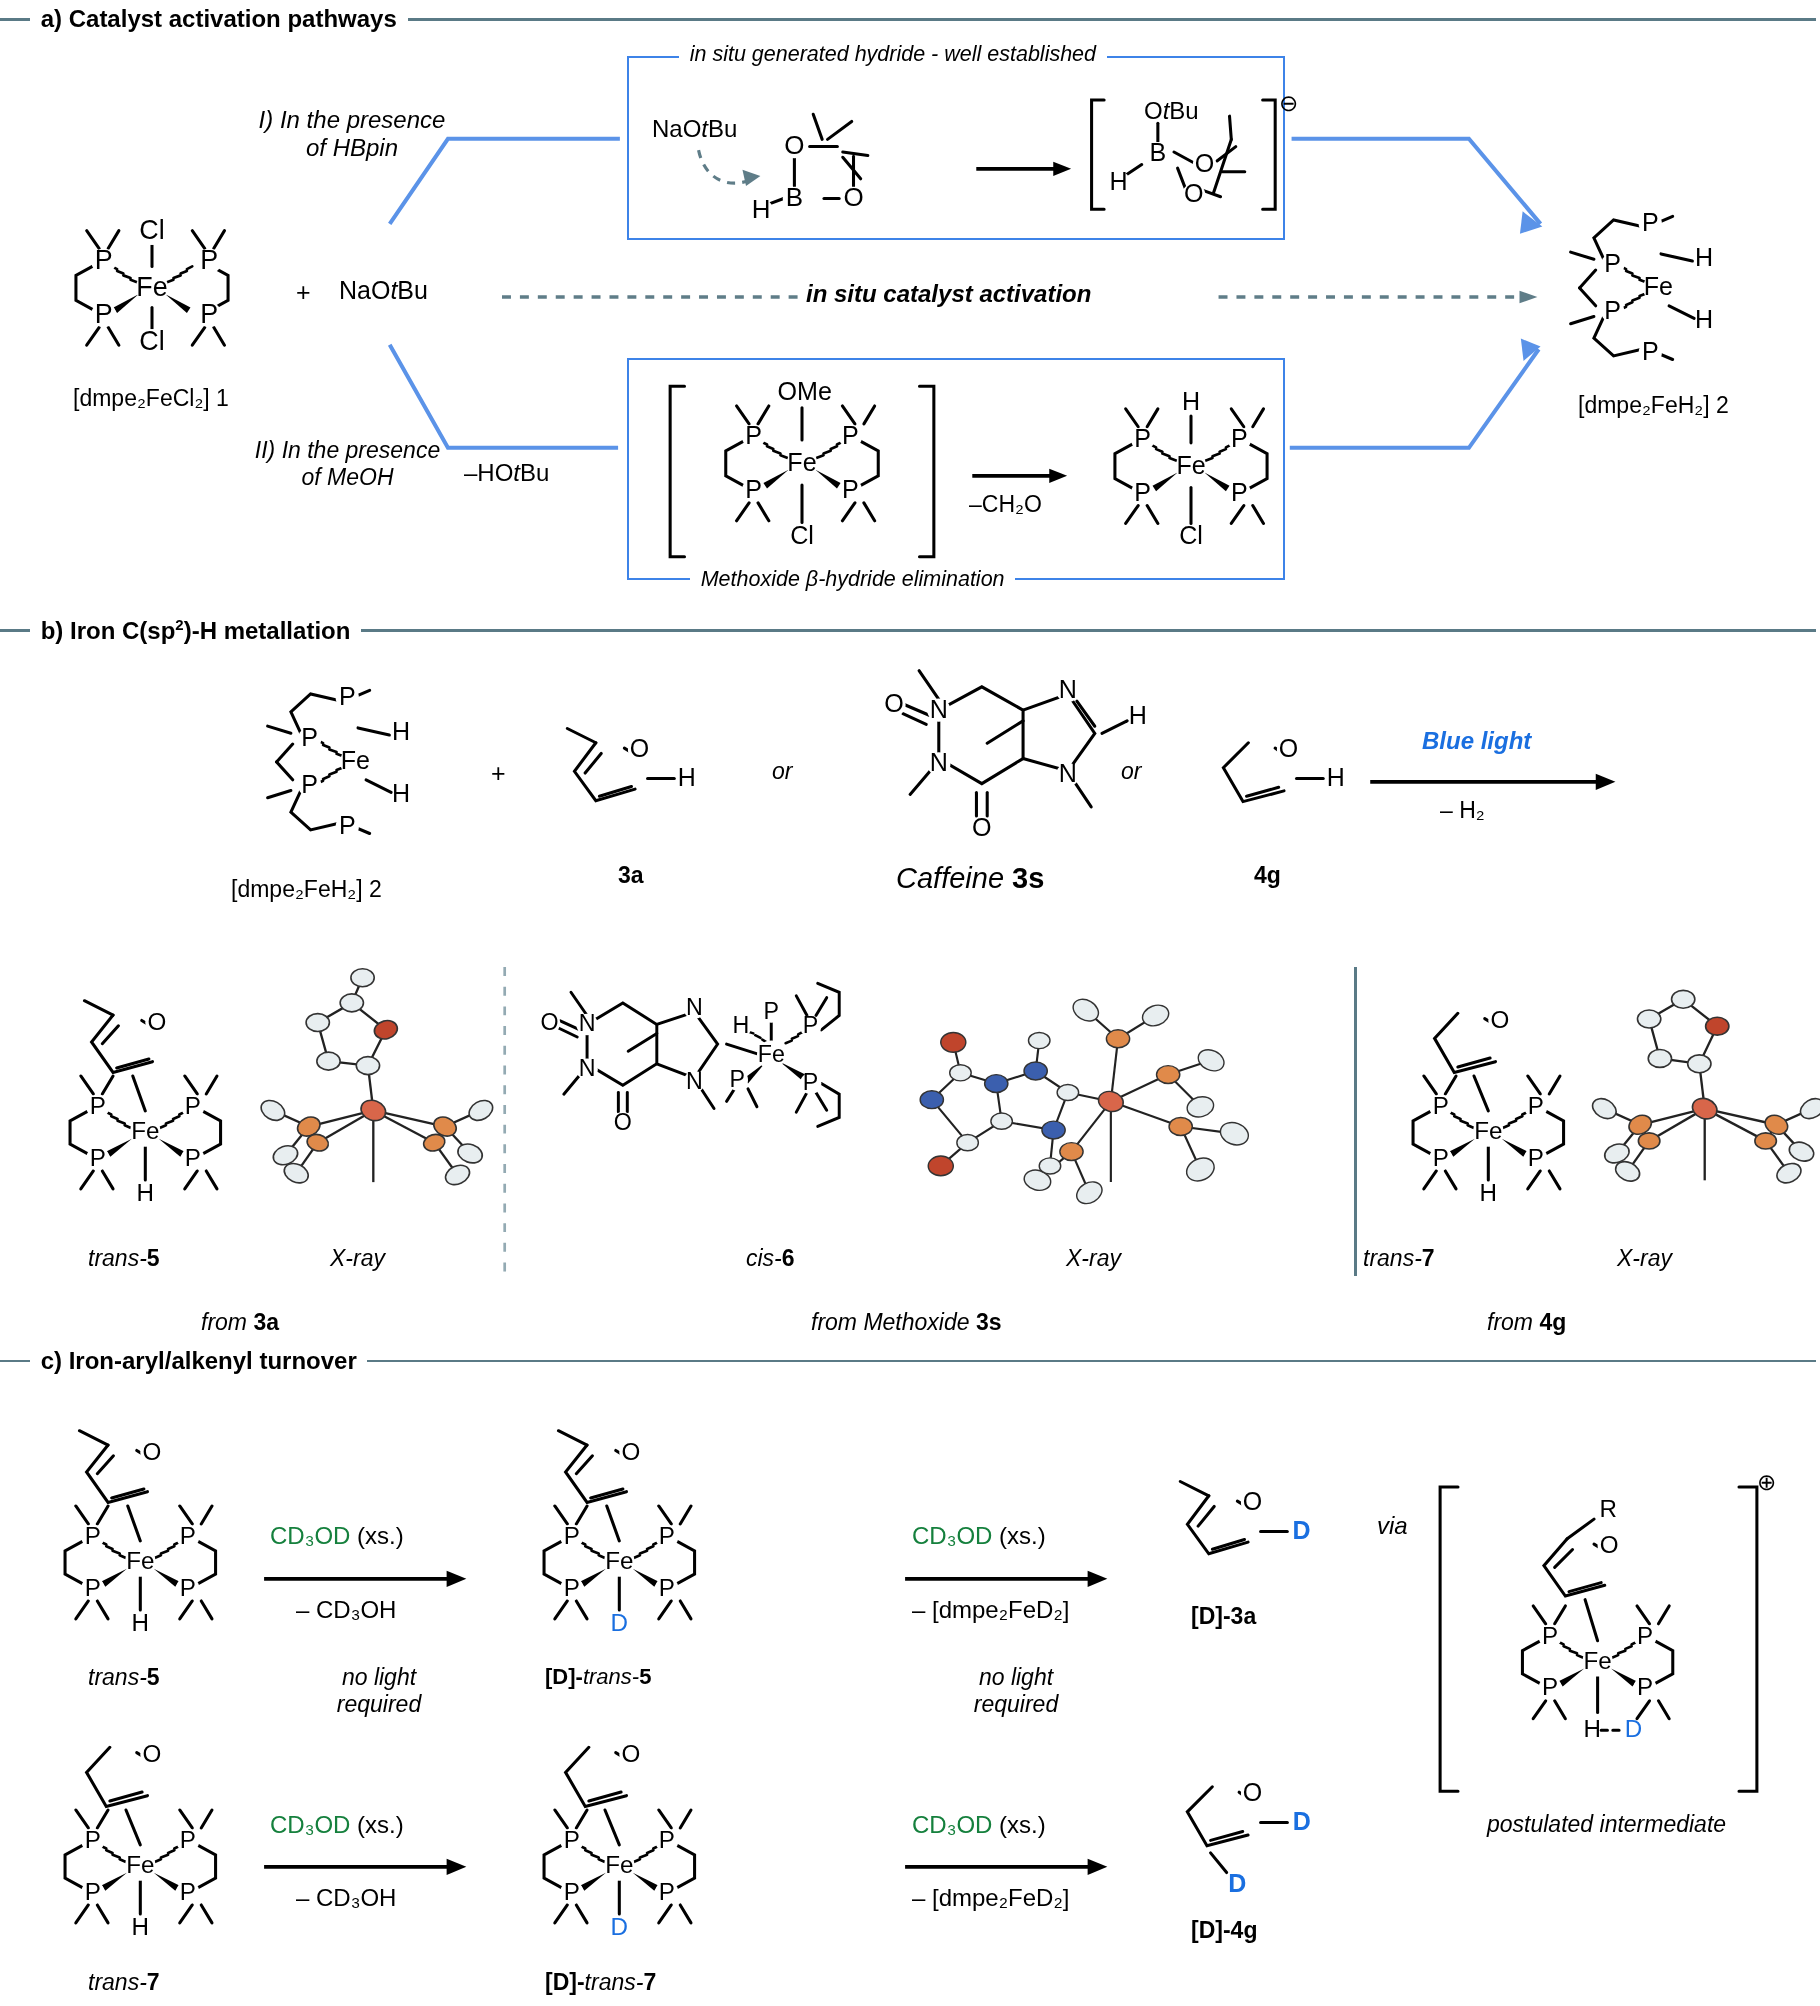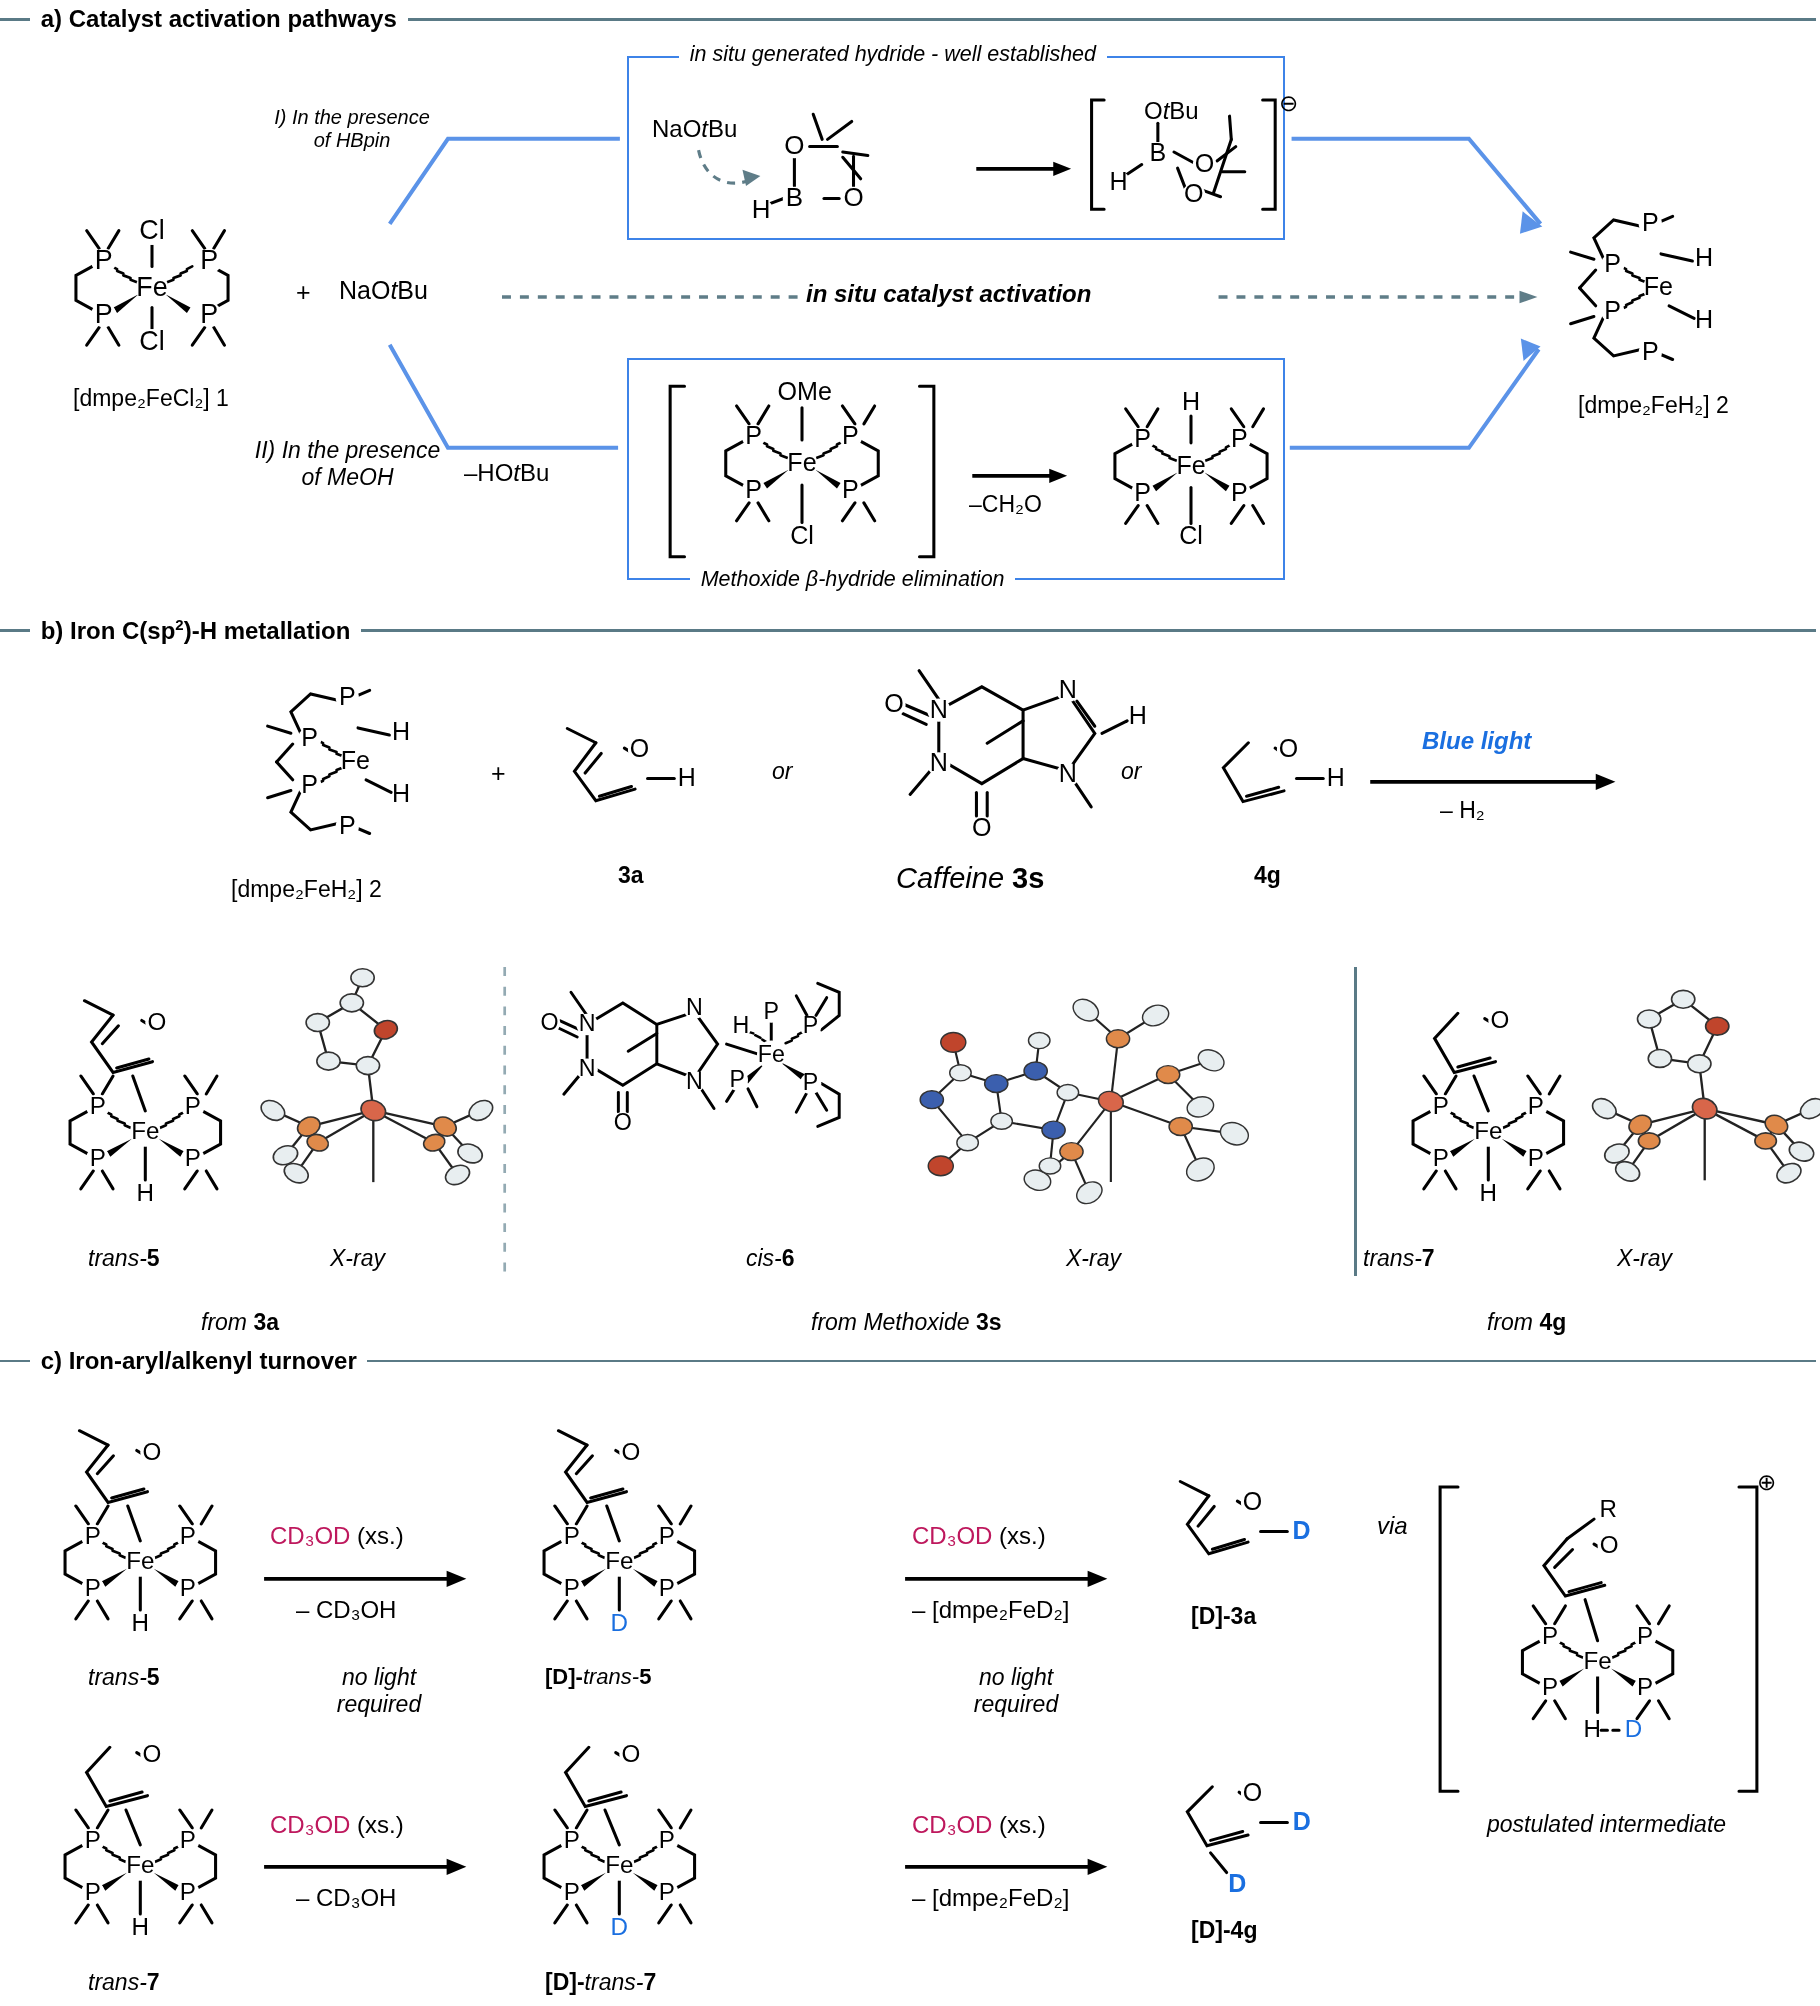--- a/index.html
+++ b/index.html
@@ -7,21 +7,21 @@
        font-family:"Liberation Sans",sans-serif;color:#000;}
   .sec-head{position:absolute;display:flex;align-items:center;gap:10.7px;width:100%;}
   .sec-head .rule-l{width:30px;height:2.7px;background:#5a7a86;flex:none;}
   .sec-head .rule-r{flex:1;height:2.7px;background:#5a7a86;margin-right:5.4px;}
   .sec-head .ttl{font-weight:bold;font-size:24px;white-space:nowrap;}
   .sec-head .ttl sup{font-size:15px;}
   .abs{position:absolute;}
   .lbl{position:absolute;font-size:22.4px;white-space:nowrap;}
   .it{font-style:italic;}
   .bd{font-weight:bold;}
-  .blue{color:#be185d;}
+  .blue{color:#15803d;}
   .bluebold{color:#1a6fe0;font-weight:bold;font-style:italic;}
   .grayit{color:#000000;font-style:italic;font-weight:bold;}
   .bbox{position:absolute;border:2.7px solid #3d83e8;box-sizing:border-box;}
   .boxcap{position:absolute;background:#fff;padding:0 10.7px;font-style:italic;font-size:21.5px;white-space:nowrap;}
   svg{overflow:visible;display:block;}
   .divv{position:absolute;background:#5a7a86;}
 </style>
 </head>
 <body>
 
@@ -87,21 +87,21 @@
   </g>
 </svg>
 </div>
 <div class="lbl" style="left:73px;top:385px;font-size:23px;">[dmpe₂FeCl₂] 1</div>
 
 <div class="lbl" style="left:296px;top:278px;font-size:25px;">+</div>
 <div class="lbl" style="left:339px;top:276px;font-size:25px;">
   <span>NaO</span><i>t</i><span>Bu</span>
 </div>
 
-<div class="lbl it" style="left:240px;top:106px;text-align:center;width:224px;font-size:20px;">
+<div class="lbl it" style="left:240px;top:106px;text-align:center;width:224px;font-size:24px;">
   <div>I) In the presence</div>
   <div>of HBpin</div>
 </div>
 <div class="lbl it" style="left:231px;top:437px;text-align:center;width:233px;font-size:23px;">
   <div>II) In the presence</div>
   <div>of MeOH</div>
 </div>
 
 <div class="abs" style="left:0;top:0;">
 <svg width="1821" height="609" viewBox="0 0 2033 680">

